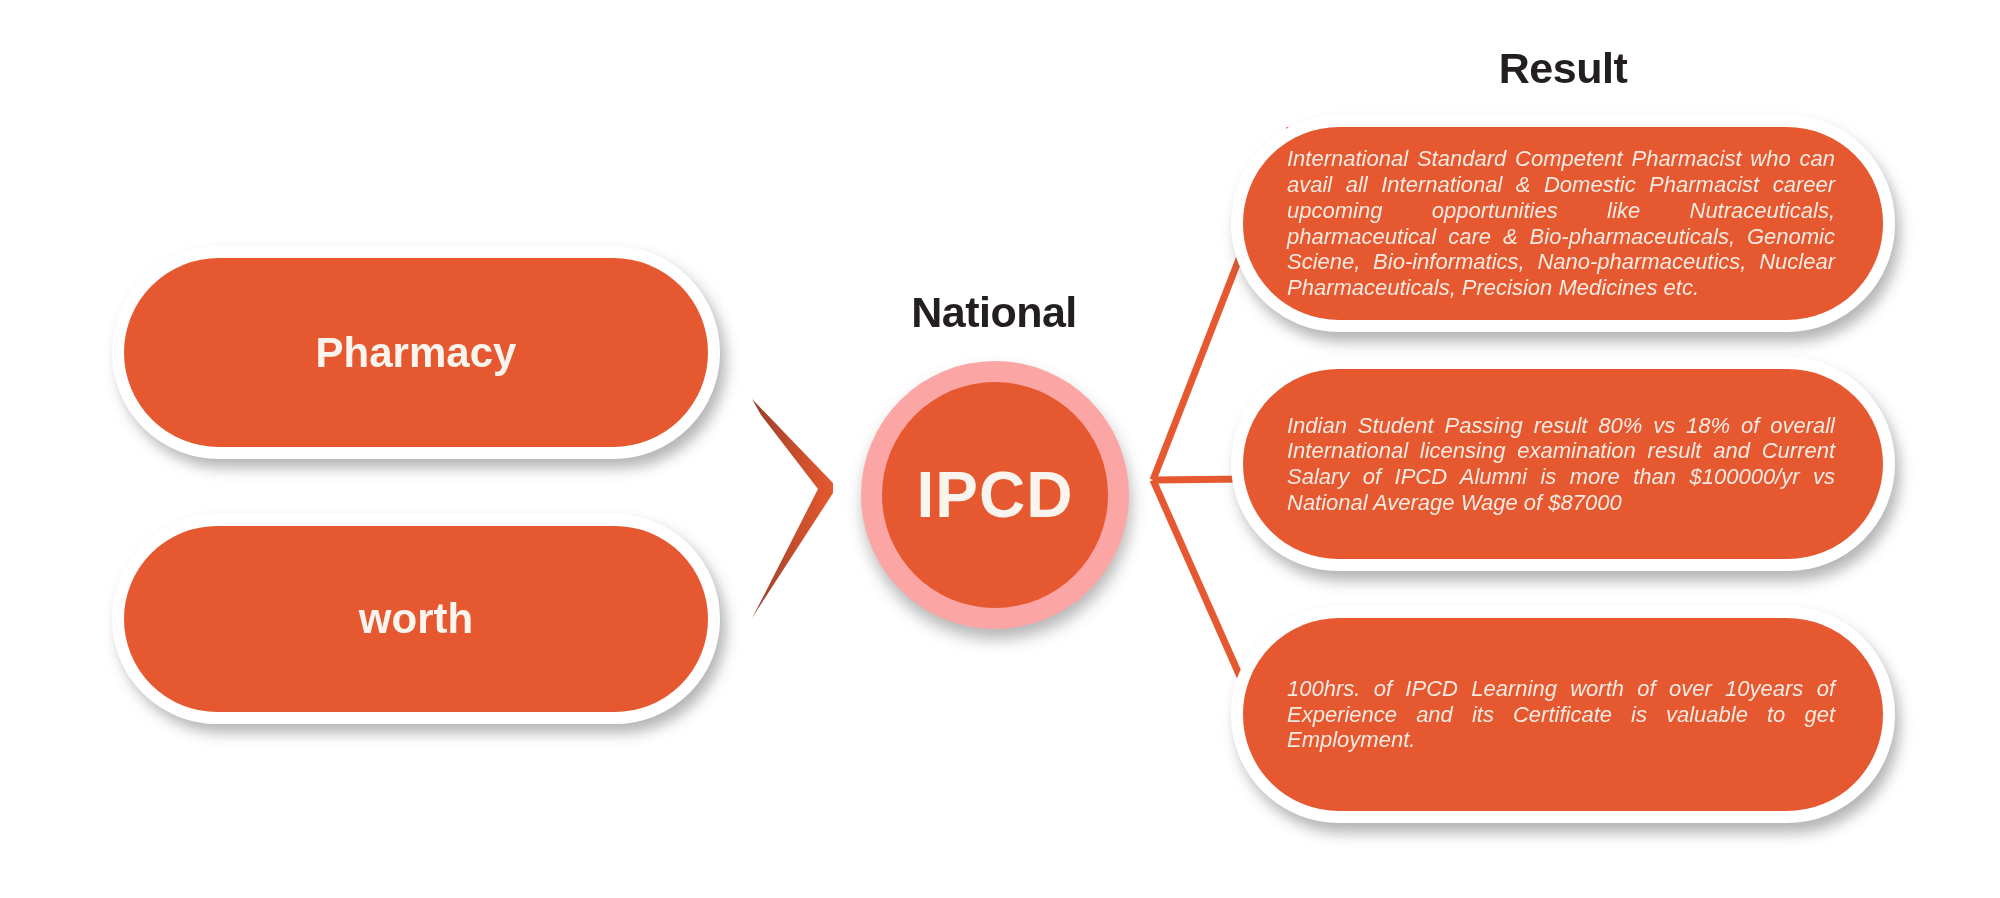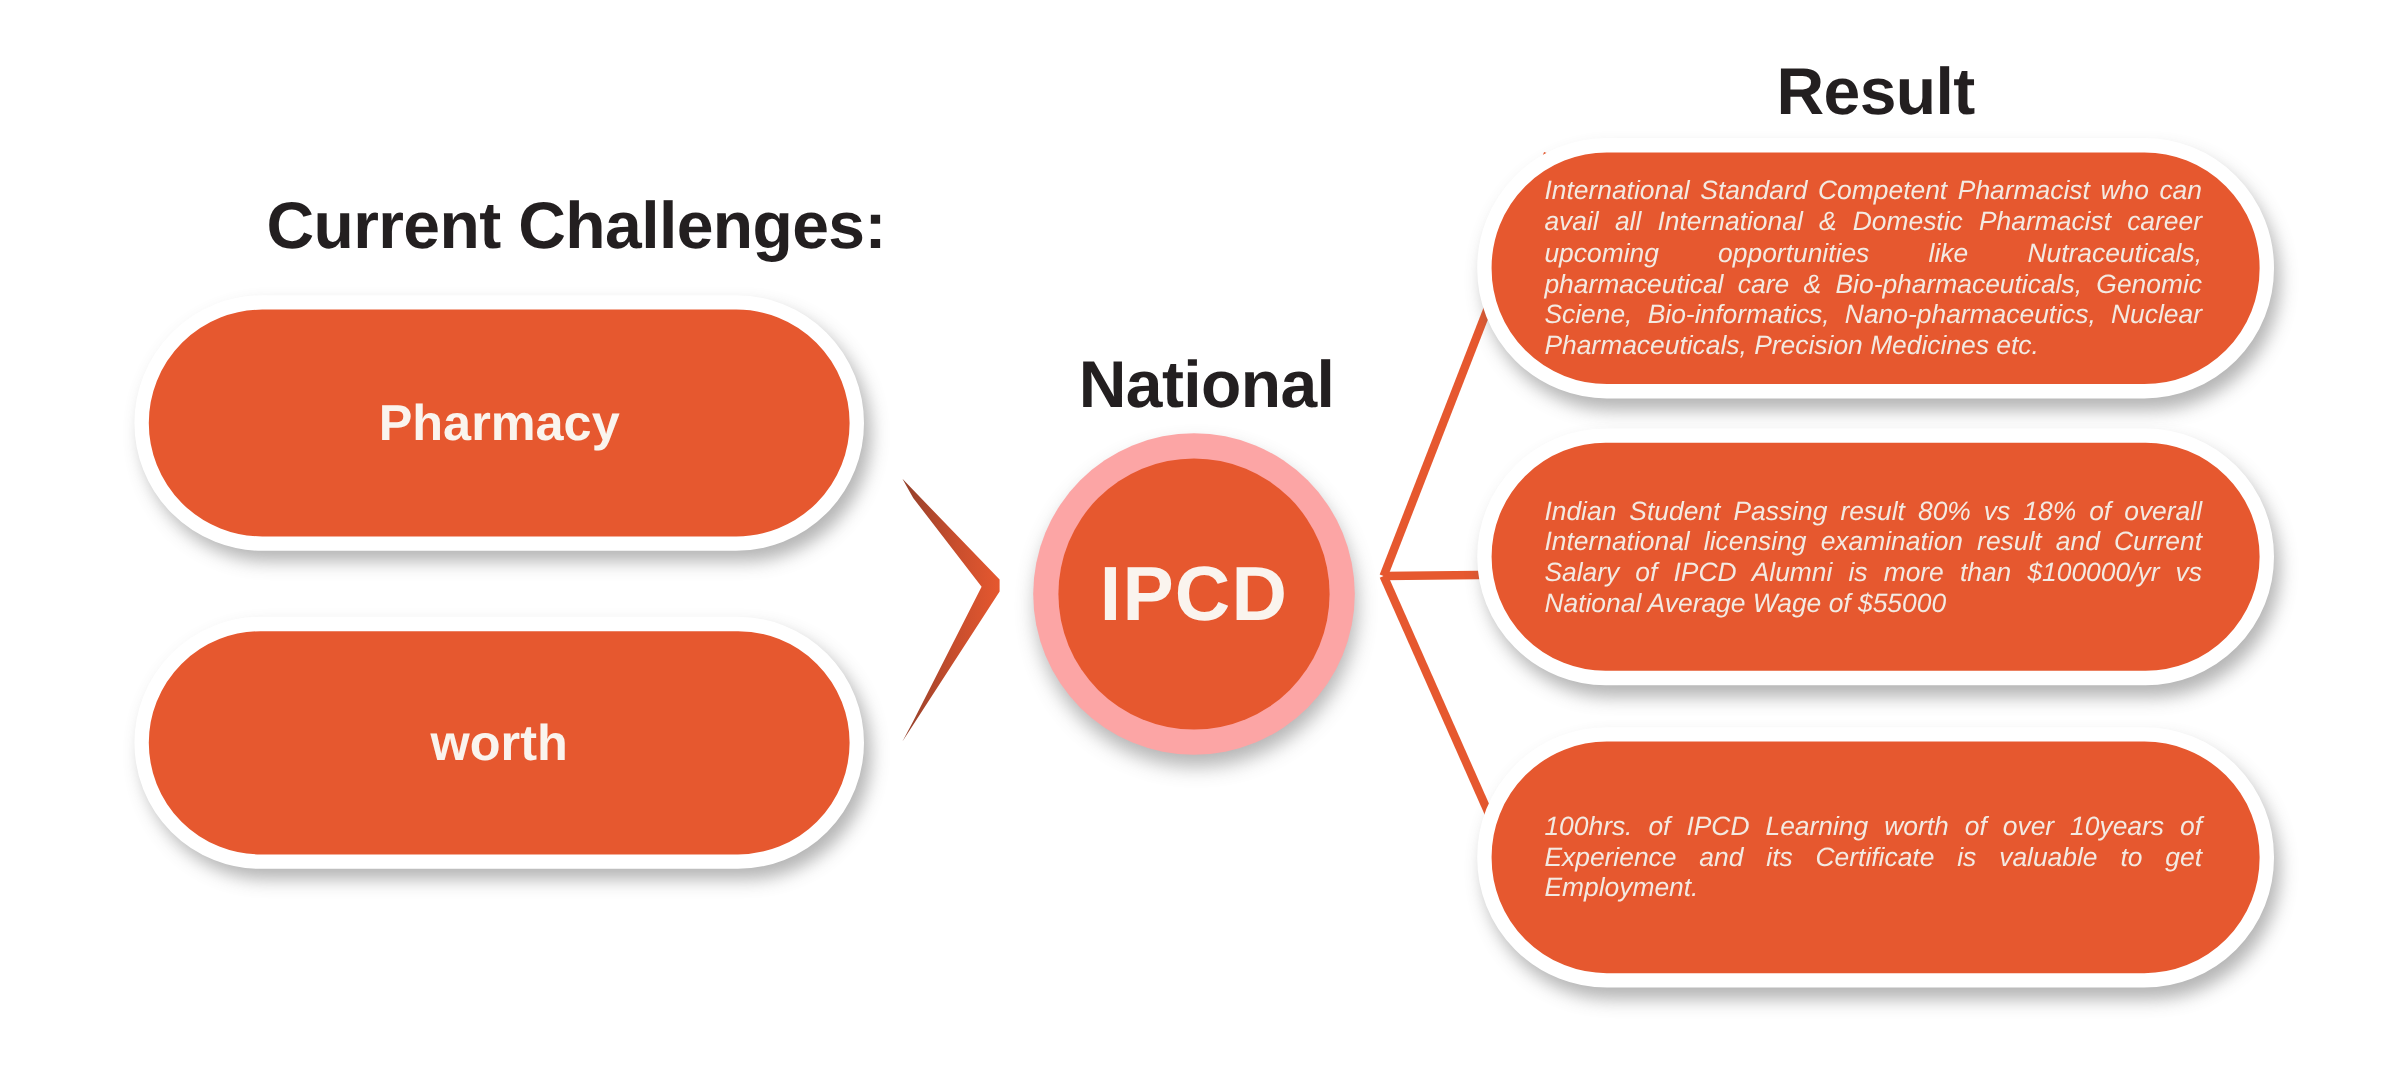--- a/index.html
+++ b/index.html
@@ -7,21 +7,21 @@
     position:relative;
     width:2000px;height:898px;
     background:#ffffff;
     overflow:hidden;
     font-family:"Liberation Sans","DejaVu Sans",sans-serif;
   }
   .heading{
     position:absolute;
     color:#231f20;
     font-weight:bold;
-    font-size:55px;
+    font-size:43px;
     letter-spacing:-0.5px;
     white-space:nowrap;
   }
   #heading-challenges{left:222px;top:156px;}
   #heading-solution{left:899px;top:288px;width:190px;text-align:center;}
   #heading-result{left:1231px;top:44px;width:664px;text-align:center;}
 
   .pill{
     position:absolute;
     left:112px;
@@ -109,21 +109,20 @@
 
     <polygon points="752,399 833,483 833,493 752,618 761,601 818,489 761,415" fill="url(#chevGrad)"></polygon>
 
     <g stroke="#e6582f" stroke-width="7" fill="none">
       <line x1="1153" y1="480" x2="1290" y2="128"></line>
       <line x1="1153" y1="480" x2="1430" y2="477"></line>
       <line x1="1153" y1="480" x2="1300" y2="812"></line>
     </g>
   </svg>
 
-  <div id="heading-challenges" class="heading">Current Challenges:</div>
 
   <div id="pill-1" class="pill">
     <div>
       <div>Pharmacy</div>
     </div>
   </div>
 
   <div id="pill-2" class="pill">
     <div>
       <div>worth</div>
@@ -138,20 +137,20 @@
     </div>
   </div>
 
   <div id="heading-result" class="heading">Result</div>
 
   <div id="result-box-1" class="rbox">
     <p>International Standard Competent Pharmacist who can avail all International &amp; Domestic Pharmacist career upcoming opportunities like Nutraceuticals, pharmaceutical care &amp; Bio-pharmaceuticals, Genomic Sciene, Bio-informatics, Nano-pharmaceutics, Nuclear Pharmaceuticals, Precision Medicines etc.</p>
   </div>
 
   <div id="result-box-2" class="rbox">
-    <p>Indian Student Passing result 80% vs 18% of overall International licensing examination result and Current Salary of IPCD Alumni is more than $100000/yr vs National Average Wage of $55000</p>
+    <p>Indian Student Passing result 80% vs 18% of overall International licensing examination result and Current Salary of IPCD Alumni is more than $100000/yr vs National Average Wage of $87000</p>
   </div>
 
   <div id="result-box-3" class="rbox">
     <p>100hrs. of IPCD Learning worth of over 10years of Experience and its Certificate is valuable to get Employment.</p>
   </div>
 
 </div>
 
 </body></html>

